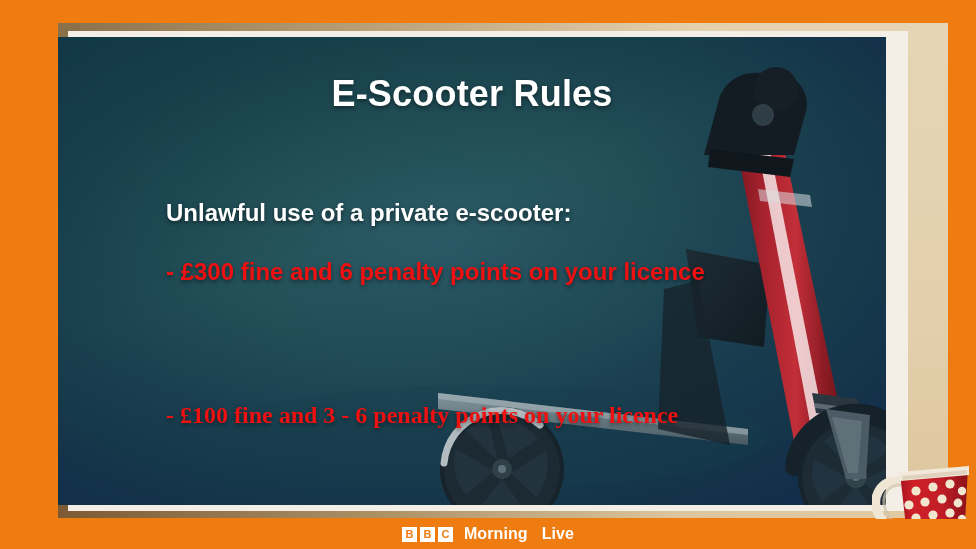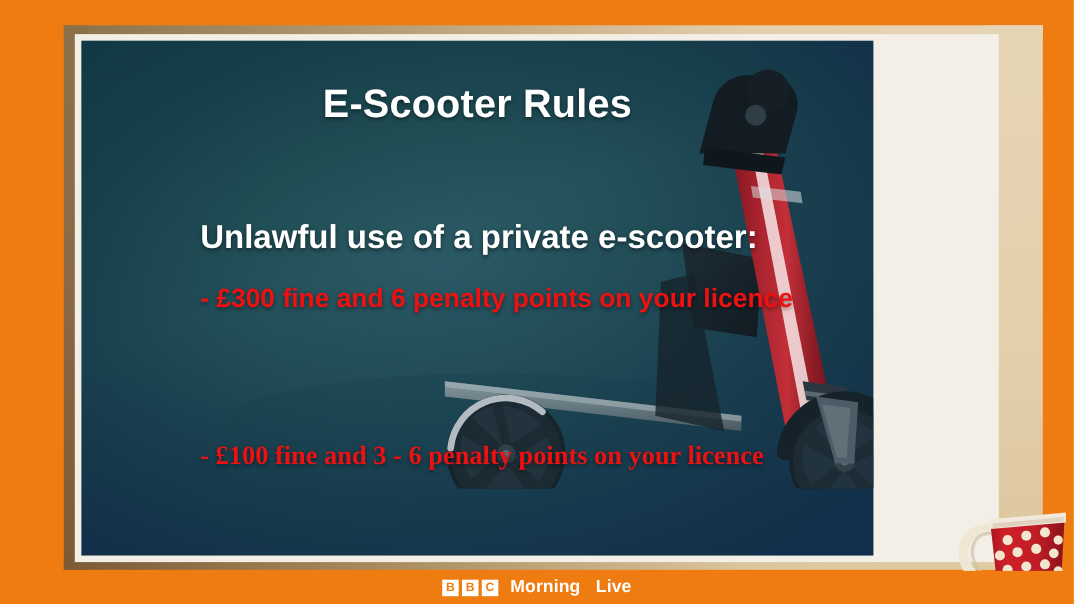--- a/index.html
+++ b/index.html
@@ -18,38 +18,38 @@
   .band-left{left:58px;width:22px;background:linear-gradient(180deg,#8b7149 0%,#8a6b45 45%,#7c5a34 100%);}
   .band-right{left:896px;width:52px;background:linear-gradient(180deg,#e6d5b4 0%,#e3cfac 60%,#dcc69d 100%);}
   .band-top{position:absolute;left:58px;top:23px;width:890px;height:10px;background:linear-gradient(90deg,#8b7149 0%,#b9a077 35%,#e3cfac 70%,#e6d5b4 100%);}
   .band-bottom{position:absolute;left:58px;top:508px;width:890px;height:10px;background:linear-gradient(90deg,#7c5a34 0%,#ab8f63 35%,#dcc69d 70%,#e0cba2 100%);}
 
   
   .white-border{position:absolute;left:68px;top:31px;width:840px;height:480px;background:#f3efe6;}
 
   
   .panel{
-    position:absolute;left:74px;top:37px;width:720px;height:468px;
+    position:absolute;left:58px;top:37px;width:828px;height:468px;
     overflow:hidden;
     background:
       radial-gradient(ellipse 70% 70% at 46% 44%, #2b5b66 0%, #235058 38%, #1b4350 62%, #163a4a 82%, #13304a 100%);
   }
   .panel-tint{position:absolute;inset:0;background:linear-gradient(160deg,rgba(16,58,66,.55) 0%,rgba(20,60,70,0) 40%,rgba(18,45,75,.55) 100%);}
 
   
   .scooter{position:absolute;inset:0;}
 
   
   .headline{
     position:absolute;left:0;right:0;top:36px;text-align:center;
     color:#ffffff;font-size:36px;font-weight:bold;letter-spacing:.2px;
     text-shadow:0 2px 4px rgba(0,0,0,.45);
   }
   .rule-title{
-    position:absolute;left:108px;color:#ffffff;font-weight:bold;font-size:30px;
+    position:absolute;left:108px;color:#ffffff;font-weight:bold;font-size:24px;
     text-shadow:0 2px 4px rgba(0,0,0,.5);white-space:nowrap;
   }
   .rule-detail{
     position:absolute;left:108px;color:#ee1111;font-weight:bold;font-size:24px;
     text-shadow:0 2px 4px rgba(0,0,0,.45);white-space:nowrap;
   }
   #t1{top:162px;}
   #d1{top:221px;text-align:center;}
   #t2{top:302px;}
   #d2{top:365px;font-family:Liberation Serif, serif;}

